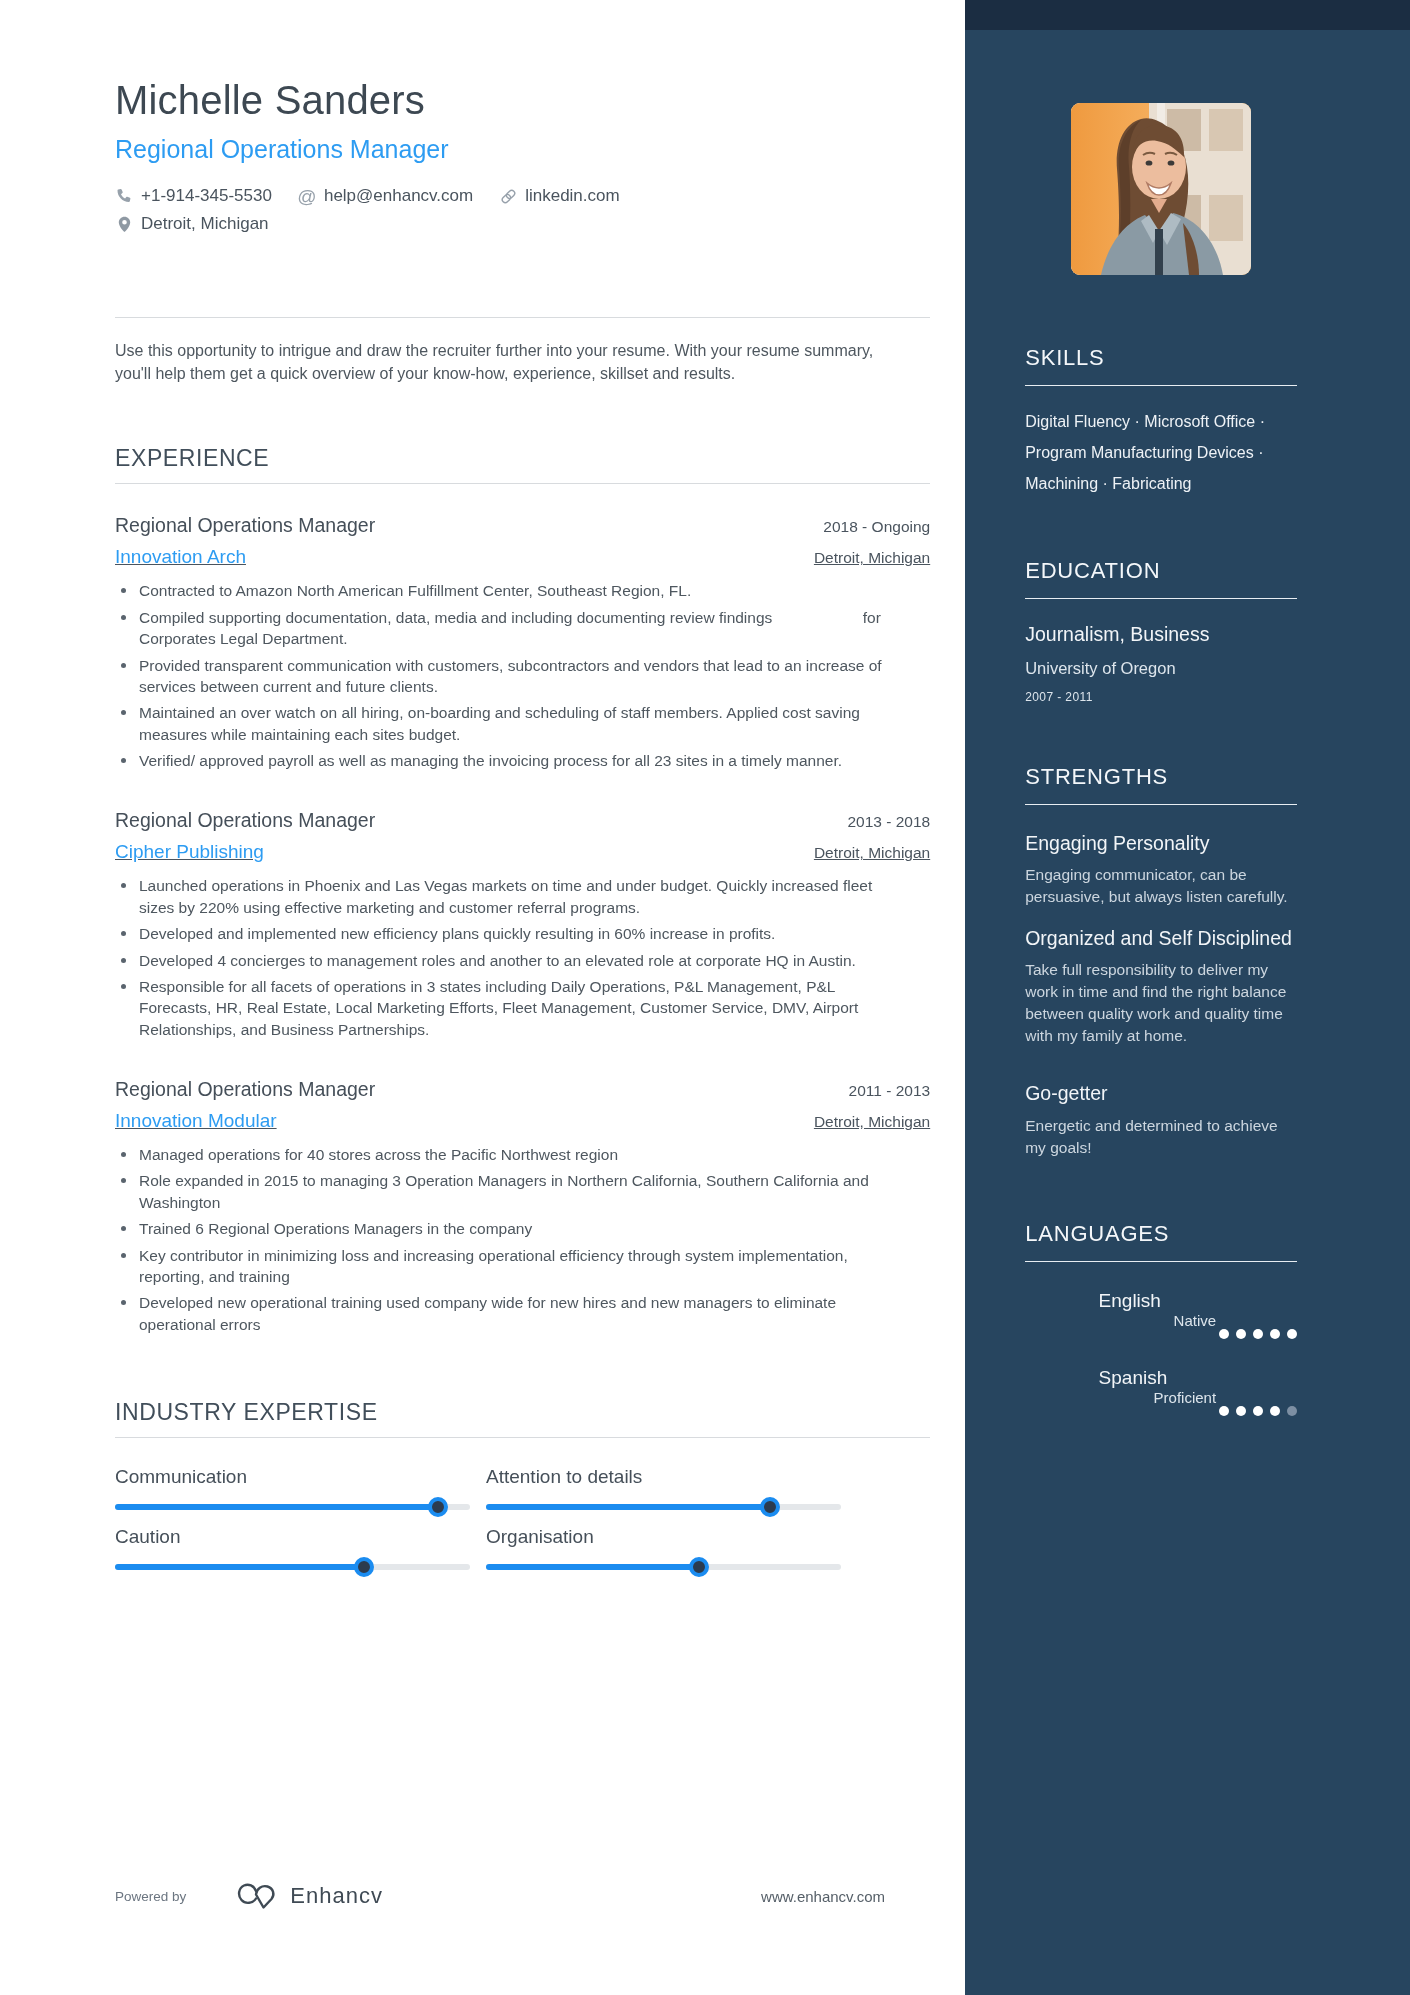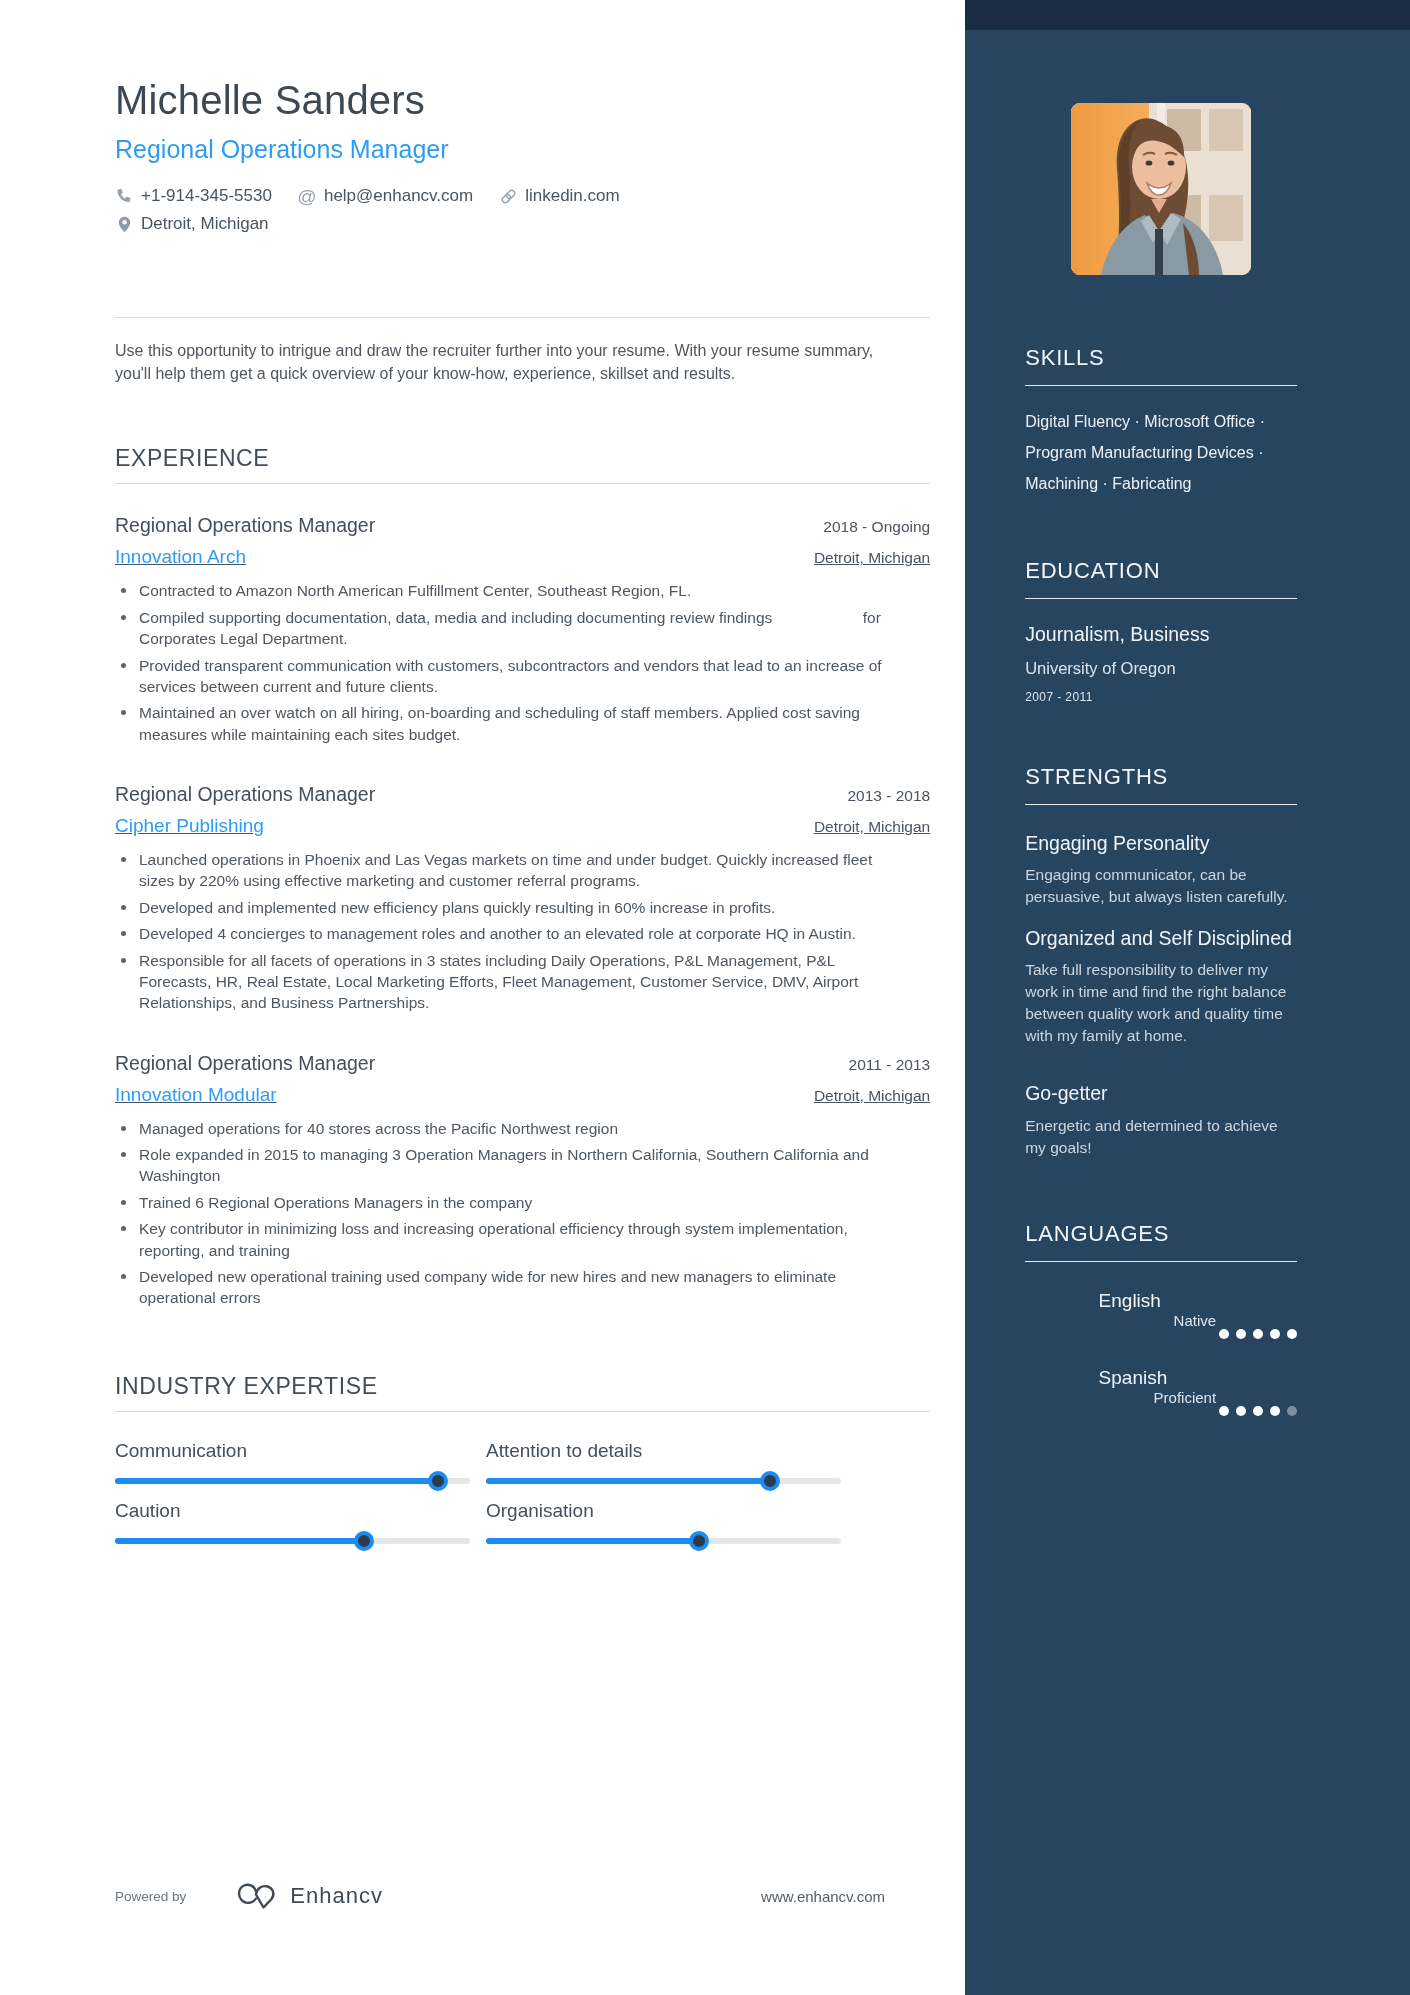--- a/index.html
+++ b/index.html
@@ -170,20 +170,21 @@
         </div>
         <div class="job-sub">
           <span class="job-company">Innovation Arch</span>
           <span class="job-loc">Detroit, Michigan</span>
         </div>
         <ul class="bullets">
           <li>Contracted to Amazon North American Fulfillment Center, Southeast Region, FL.</li>
           <li>Compiled supporting documentation, data, media and including documenting review findings&nbsp;&nbsp;&nbsp;&nbsp;&nbsp;&nbsp;&nbsp;&nbsp;&nbsp;&nbsp;&nbsp;&nbsp;&nbsp;&nbsp;&nbsp;&nbsp;&nbsp;&nbsp;&nbsp;&nbsp; for Corporates Legal Department.</li>
           <li>Provided transparent communication with customers, subcontractors and vendors that lead to an increase of services between current and future clients.</li>
           <li>Maintained an over watch on all hiring, on-boarding and scheduling of staff members. Applied cost saving measures while maintaining each sites budget.</li>
+          <li>Verified/ approved payroll as well as managing the invoicing process for all 23 sites in a timely manner.</li>
         </ul>
       </div>
 
       <div class="job">
         <div class="job-head">
           <span class="job-role">Regional Operations Manager</span>
           <span class="job-dates">2013 - 2018</span>
         </div>
         <div class="job-sub">
           <span class="job-company">Cipher Publishing</span>

